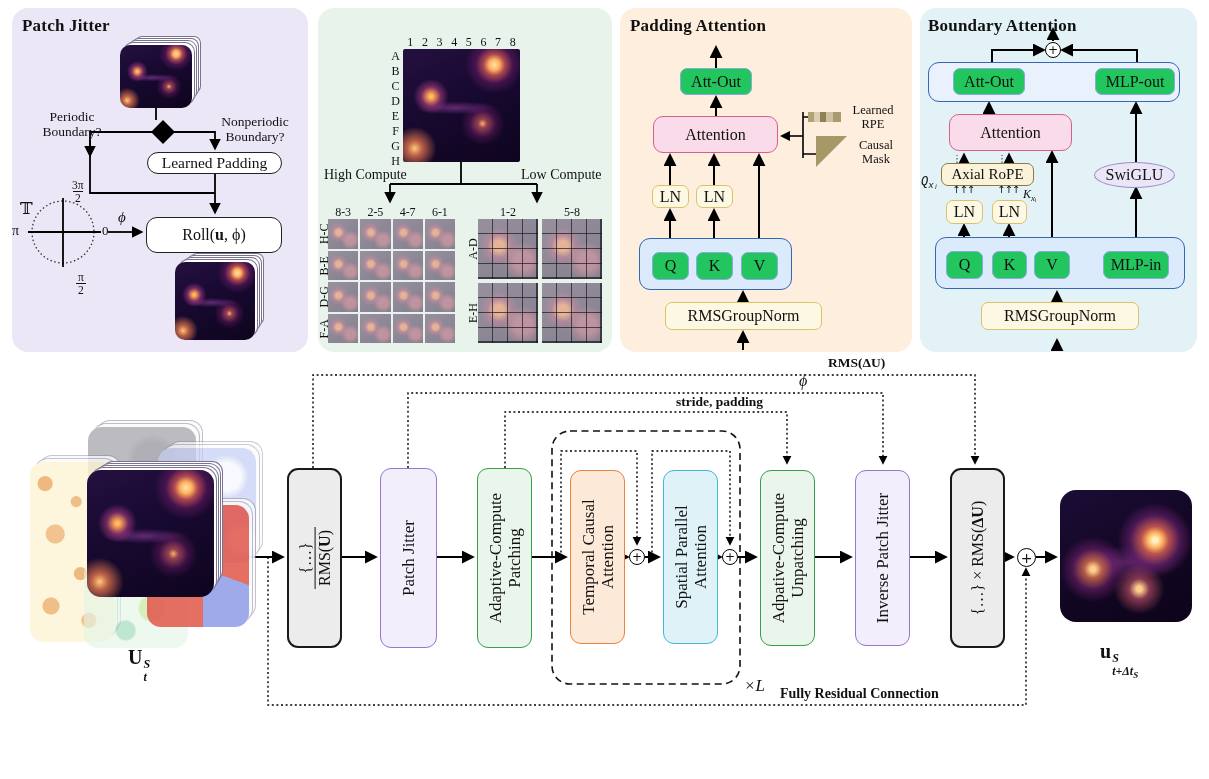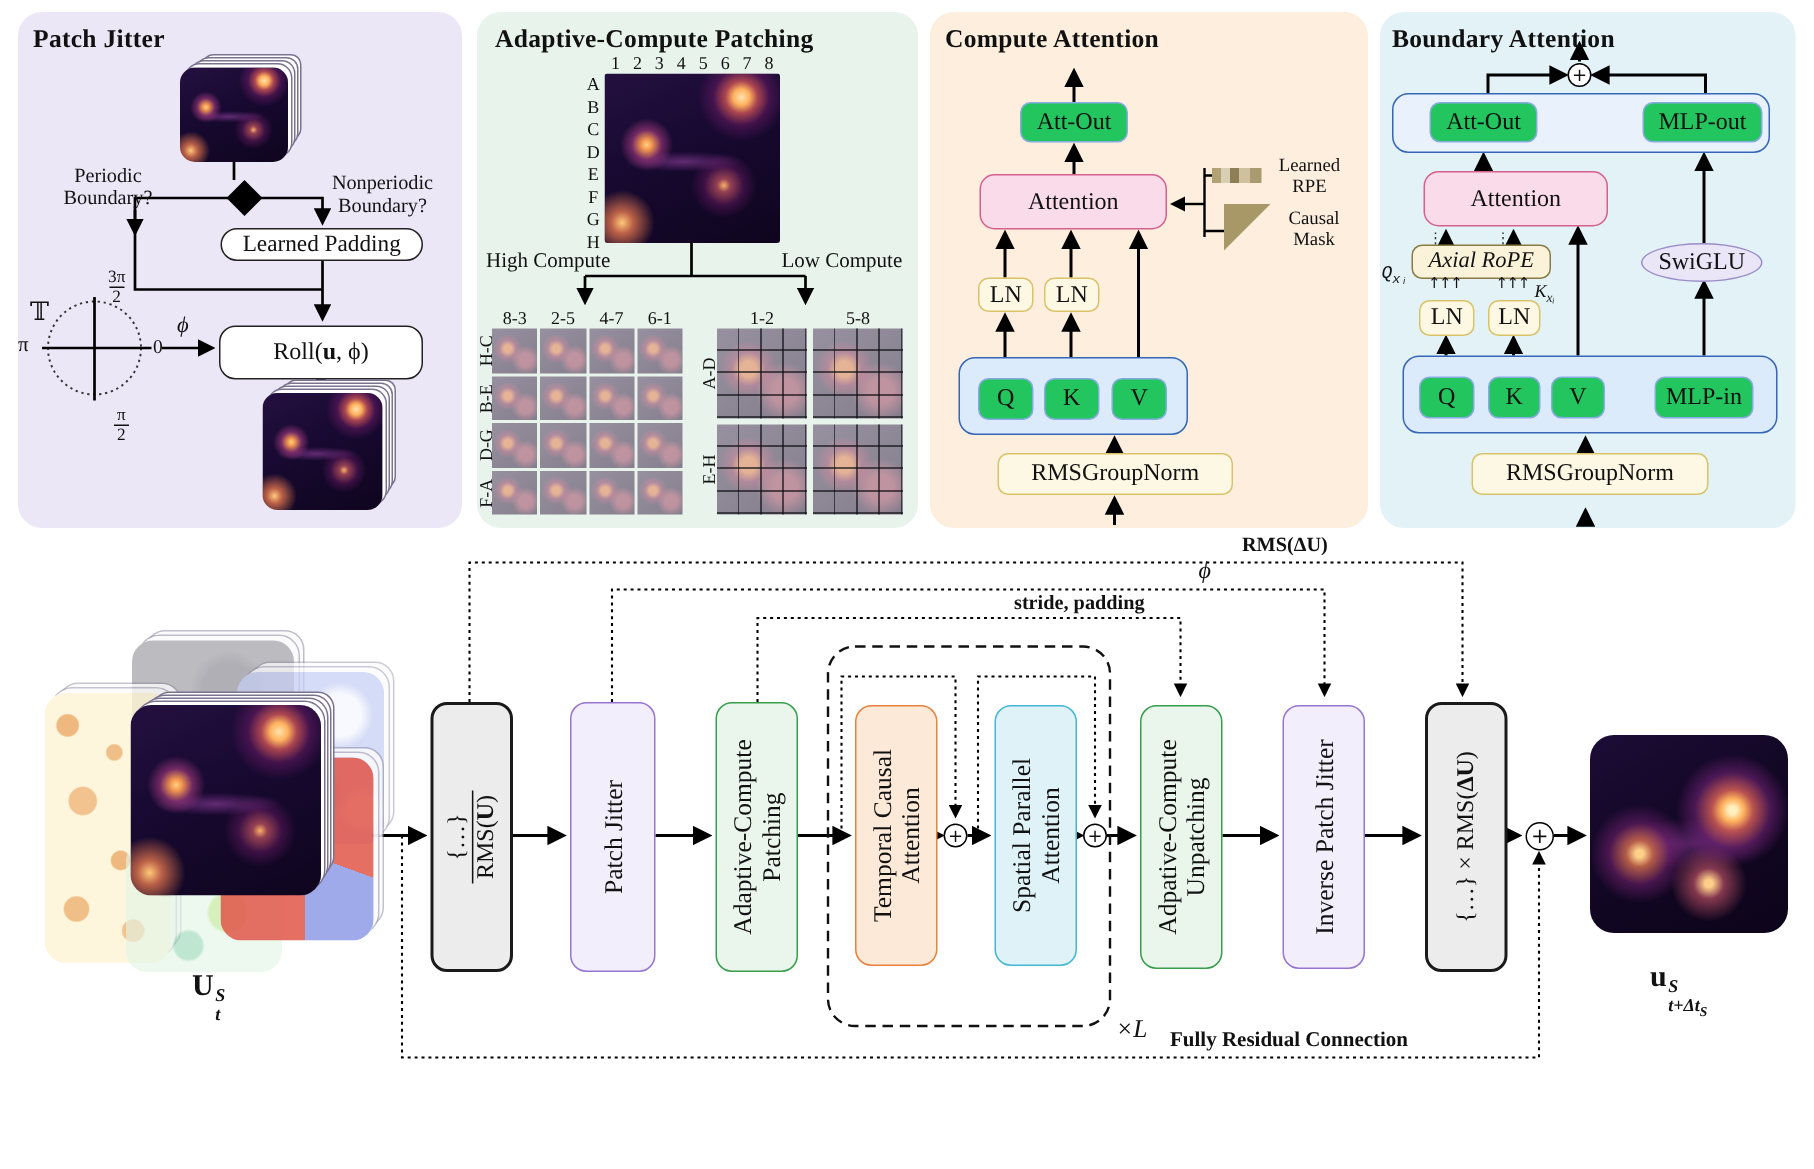--- a/index.html
+++ b/index.html
@@ -132,21 +132,20 @@
   <svg width="294" height="344">
     <defs>
         <marker id="ah2" viewBox="0 0 10 10" refX="7" refY="5" markerWidth="6.5" markerHeight="6.5" orient="auto-start-reverse">
           <path d="M0 0L10 5L0 10z" fill="#000"></path>
         </marker>
       </defs>
     <path d="M143,154 V176 M72,176 H219" stroke="#000" stroke-width="1.8" fill="none"></path>
     <path d="M72,176 V192" stroke="#000" stroke-width="1.8" fill="none" marker-end="url(#ah2)"></path>
     <path d="M219,176 V192" stroke="#000" stroke-width="1.8" fill="none" marker-end="url(#ah2)"></path>
   </svg>
-  <div class="ptitle" style="left:12px;top:8px;">Adaptive-Compute Patching</div>
   <div class="grid glabel" style="left:85px;top:27px;width:117px;height:13px;grid-template-columns:repeat(8,1fr);">
     <span class="gcell">1</span>
       <span class="gcell">2</span>
     <span class="gcell">3</span>
       <span class="gcell">4</span>
     <span class="gcell">5</span>
       <span class="gcell">6</span>
     <span class="gcell">7</span>
       <span class="gcell">8</span>
   </div>
@@ -223,21 +222,21 @@
     <path d="M50,177 V149" stroke="#000" stroke-width="2" fill="none" marker-end="url(#ah3)"></path>
     <path d="M94,177 V149" stroke="#000" stroke-width="2" fill="none" marker-end="url(#ah3)"></path>
     <path d="M139,230 V149" stroke="#000" stroke-width="2" fill="none" marker-end="url(#ah3)"></path>
     <path d="M50,230 V204" stroke="#000" stroke-width="2" fill="none" marker-end="url(#ah3)"></path>
     <path d="M94,230 V204" stroke="#000" stroke-width="2" fill="none" marker-end="url(#ah3)"></path>
     <path d="M123,294 V286" stroke="#000" stroke-width="2" fill="none" marker-end="url(#ah3)"></path>
     <path d="M123,342 V326" stroke="#000" stroke-width="2" fill="none" marker-end="url(#ah3)"></path>
     <path d="M183,104 V150 M183,109 H188 M183,146 H196" stroke="#000" stroke-width="1.6" fill="none"></path>
     <path d="M183,128 H163" stroke="#000" stroke-width="1.6" fill="none" marker-end="url(#ah3)"></path>
   </svg>
-  <div class="ptitle" style="left:10px;top:8px;">Compute Attention</div>
+  <div class="ptitle" style="left:10px;top:8px;">Padding Attention</div>
   <div class="bx blue-s" style="left:60px;top:60px;width:72px;height:27px;">
       <span>Att-Out</span>
     </div>
   <div class="bx pink" style="left:33px;top:108px;width:125px;height:37px;">
       <span>Attention</span>
     </div>
   <div class="abs" style="left:188px;top:104px;width:33px;height:10px;background:linear-gradient(90deg,#b3a274 0 18%,#d8cfb4 18% 36%,#8f7f55 36% 55%,#cfc1a0 55% 76%,#a99a70 76% 100%);"></div>
   <div class="lbl2" style="left:222px;top:96px;width:62px;font-size:12.5px;">
     <div>Learned</div>
       <div>RPE</div>
@@ -298,21 +297,21 @@
   <div class="bx blue-c" style="left:8px;top:54px;width:252px;height:40px;background:#e8f1fc;"></div>
   <div class="bx blue-s" style="left:33px;top:60px;width:72px;height:27px;">
       <span>Att-Out</span>
     </div>
   <div class="bx blue-s" style="left:175px;top:60px;width:80px;height:27px;">
       <span>MLP-out</span>
     </div>
   <div class="bx pink" style="left:29px;top:106px;width:123px;height:37px;">
       <span>Attention</span>
     </div>
-  <div class="bx tan" style="left:21px;top:155px;width:93px;height:23px;font-size:15px;font-style:italic;">
+  <div class="bx tan" style="left:21px;top:155px;width:93px;height:23px;font-size:15px;">
       <span>Axial RoPE</span>
     </div>
   <div class="abs" style="left:1px;top:167px;font-size:12px;font-style:italic;font-family:Liberation Mono, monospace;">
     <span>Q</span><sub style="font-size:9px;">xᵢ</sub>
   </div>
   <div class="abs" style="left:32px;top:176px;font-size:10px;letter-spacing:-1px;font-family:'DejaVu Sans',sans-serif;">↑↑↑</div>
   <div class="abs" style="left:77px;top:176px;font-size:10px;letter-spacing:-1px;font-family:'DejaVu Sans',sans-serif;">↑↑↑</div>
   <div class="abs" style="left:103px;top:179px;font-size:12px;font-style:italic;">
     <span>K</span><sub style="font-size:9px;">xᵢ</sub>
   </div>

